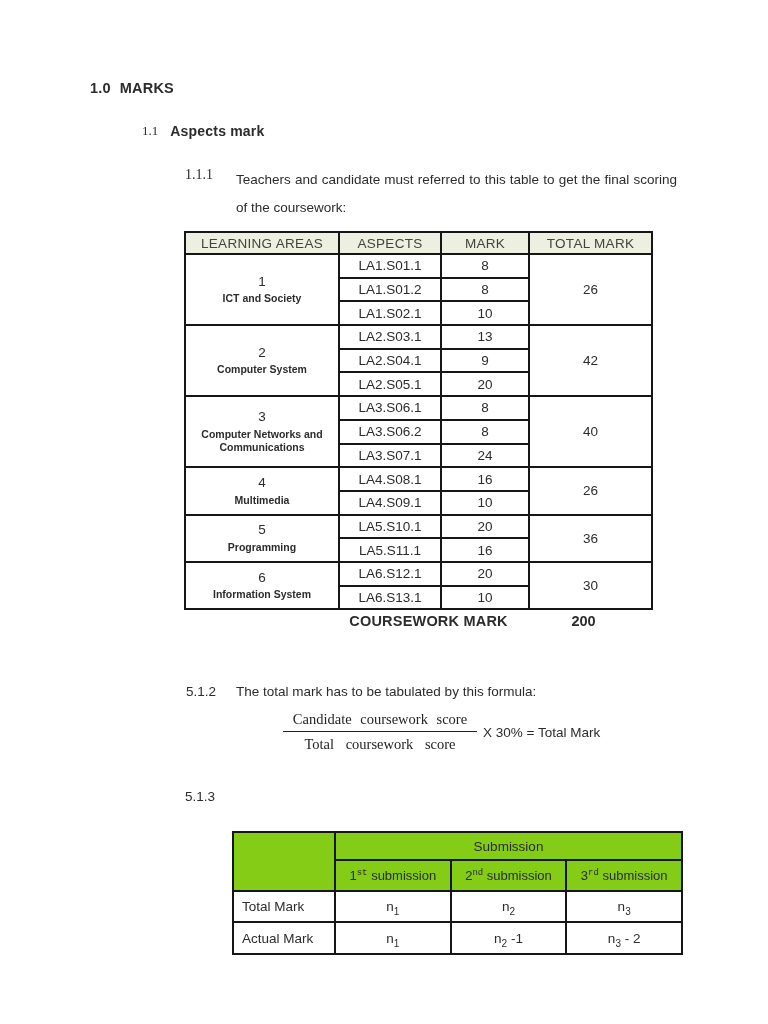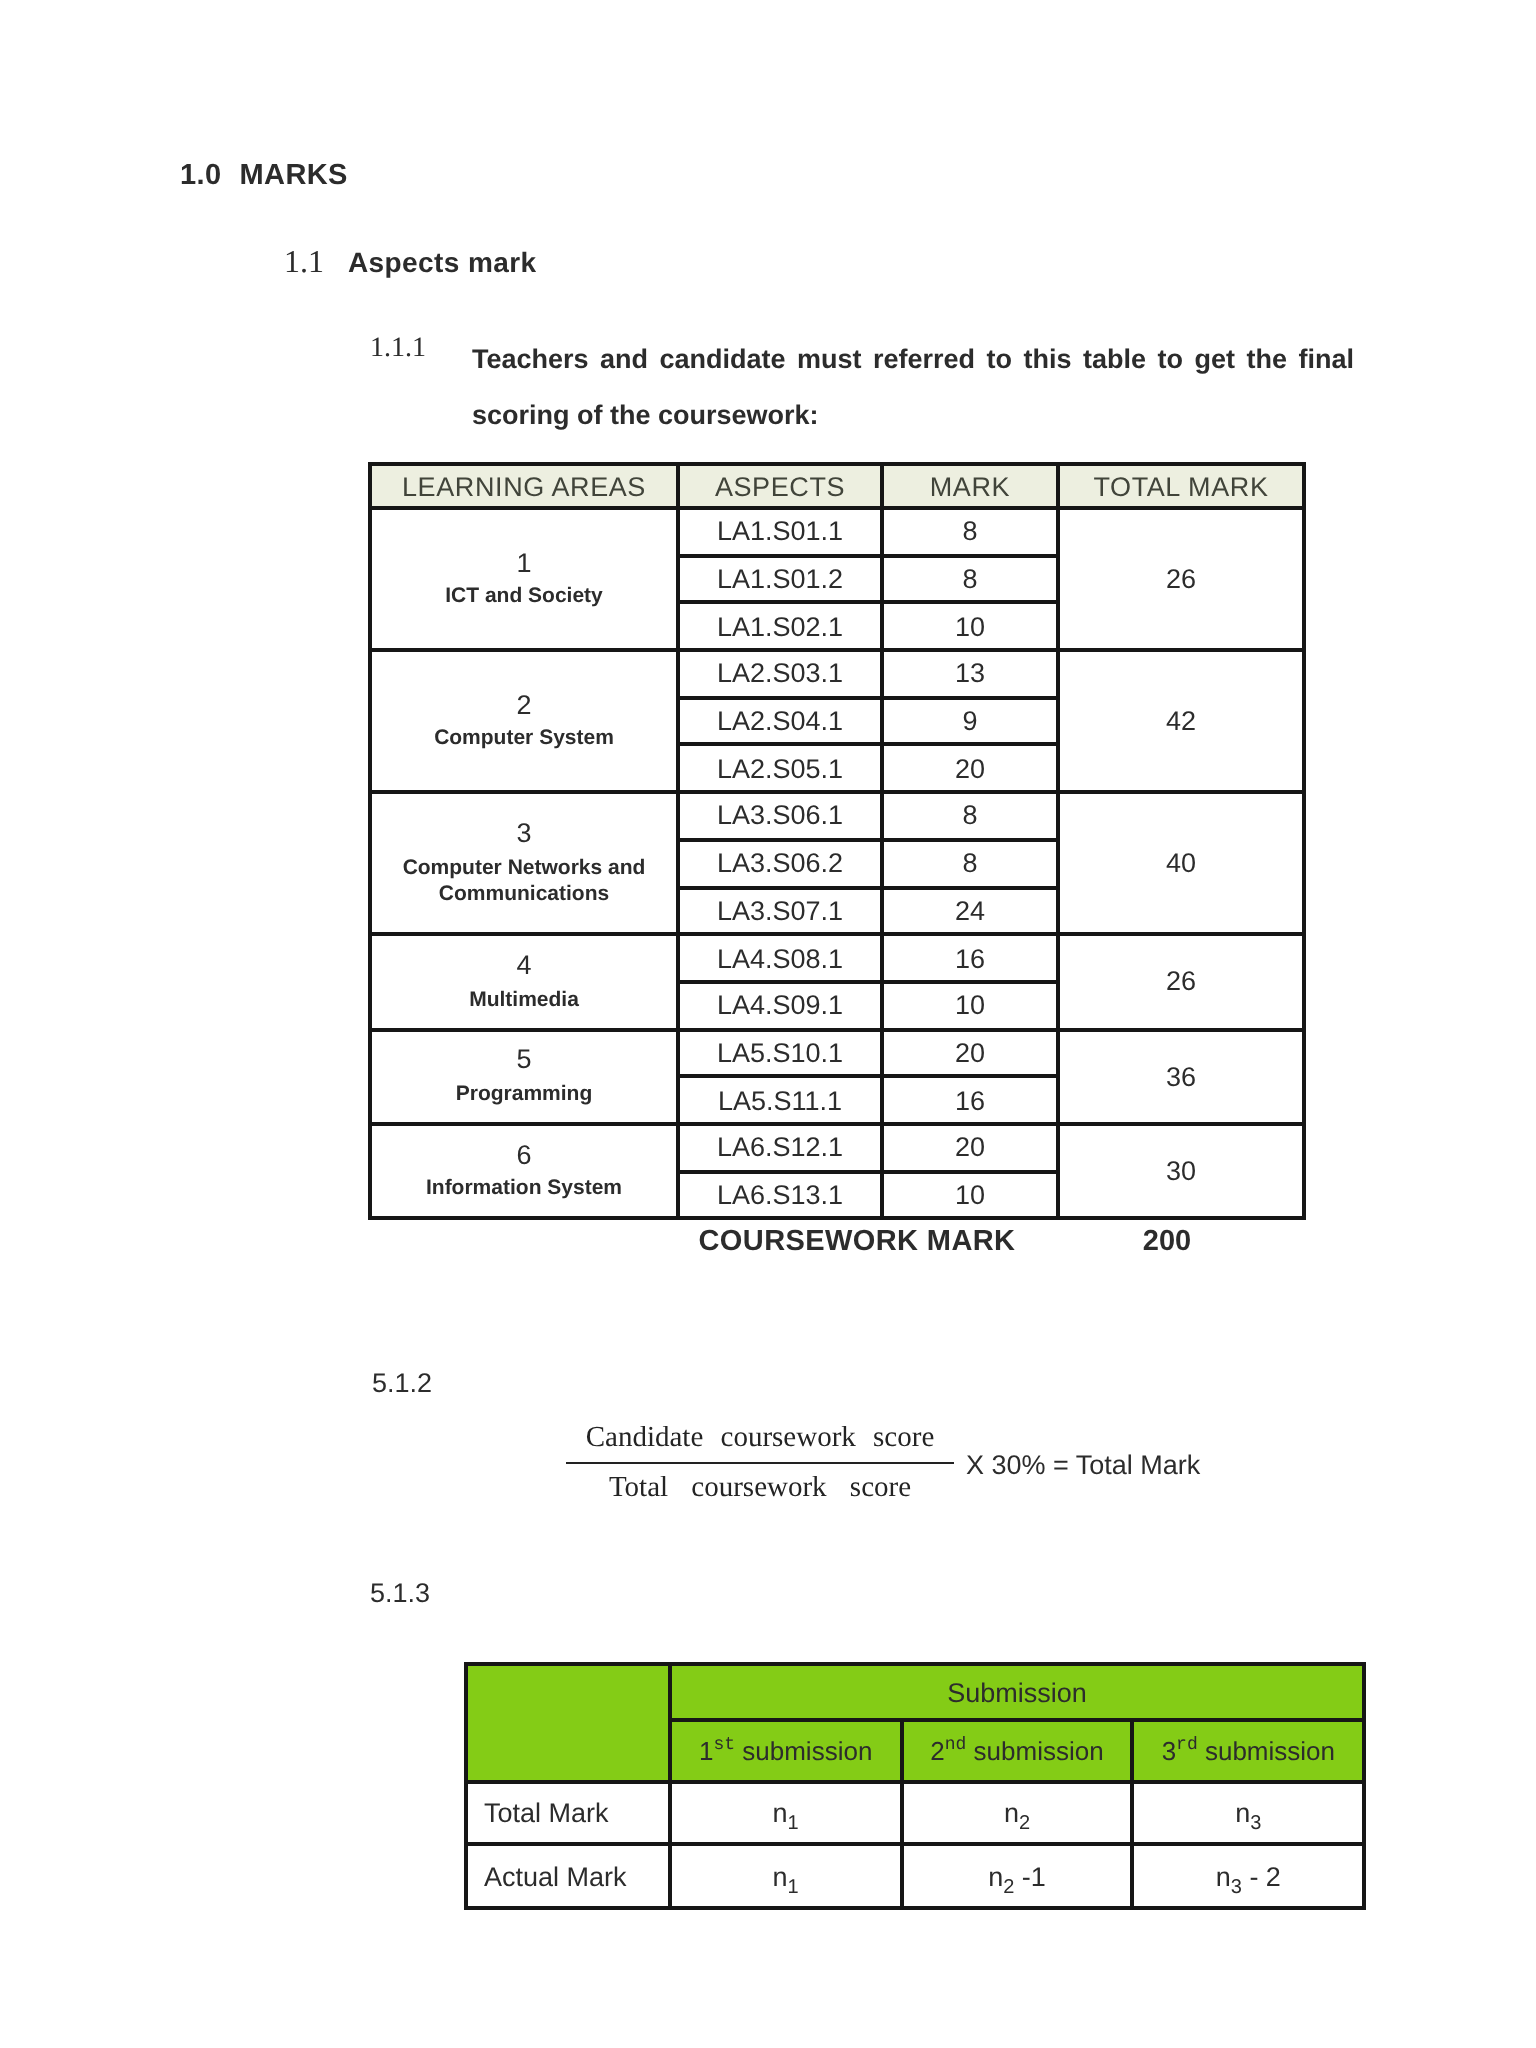--- a/index.html
+++ b/index.html
@@ -4,26 +4,26 @@
 <style>
   html,body {margin:0; padding:0; background:#ffffff;}
   .page {
     position:relative; width:768px; height:1024px; background:#ffffff;
     font-family:"Liberation Sans", sans-serif; color:#2c2c2c; overflow:hidden;
   }
   
   .h1 {position:absolute; left:90px; top:80px; display:flex; gap:9px;
        font-weight:bold; font-size:14.5px; letter-spacing:0.2px;}
   .h2 {position:absolute; left:142px; top:123px; display:flex; gap:12px; font-size:14px;}
-  .h2 .num {font-family:"Liberation Serif", serif; font-size:16px;}
+  .h2 .num {font-family:"Liberation Serif", serif; font-size:13px;}
   .h2 .lbl {font-weight:bold; letter-spacing:0.2px;}
   
   .sec-num {position:absolute; font-size:13.5px;}
   .serif-num {font-family:"Liberation Serif", serif; font-size:14px;}
-  .sec-text {position:absolute; font-size:13.5px;font-weight:bold;}
+  .sec-text {position:absolute; font-size:13.5px;}
   .p111-num {left:185px; top:167px;}
   .p111 {left:236px; top:166px; width:441px; line-height:28px; text-align:justify;}
   .p512-num {left:186px; top:684px;}
   .p512 {left:236px; top:684px; width:460px;}
   .p513-num {left:185px; top:789px;}
   .p513 {left:236px; top:789px; width:445px; line-height:16.5px;}
   
   table {border-collapse:collapse; table-layout:fixed;}
   .t1 {position:absolute; left:184px; top:231px; width:459px; font-size:13.5px;}
   .t1 td, .t1 th {border:2px solid #161616; padding:0; text-align:center; vertical-align:middle; overflow:hidden;}
@@ -180,20 +180,21 @@
       <td>LA6.S13.1</td>
       <td>10</td>
     </tr>
   </tbody>
     </table>
 
   <div class="cw-label">COURSEWORK MARK</div>
   <div class="cw-value">200</div>
 
   <div class="sec-num p512-num">5.1.2</div>
+  <div class="sec-text p512">The total mark has to be tabulated by this formula:</div>
 
   <div class="formula">
     <div class="frac">
       <div class="fnum">Candidate coursework score</div>
       <div class="fbar"></div>
       <div class="fden">Total coursework score</div>
     </div>
     <div class="fsuffix">X 30% = Total Mark</div>
   </div>
 

